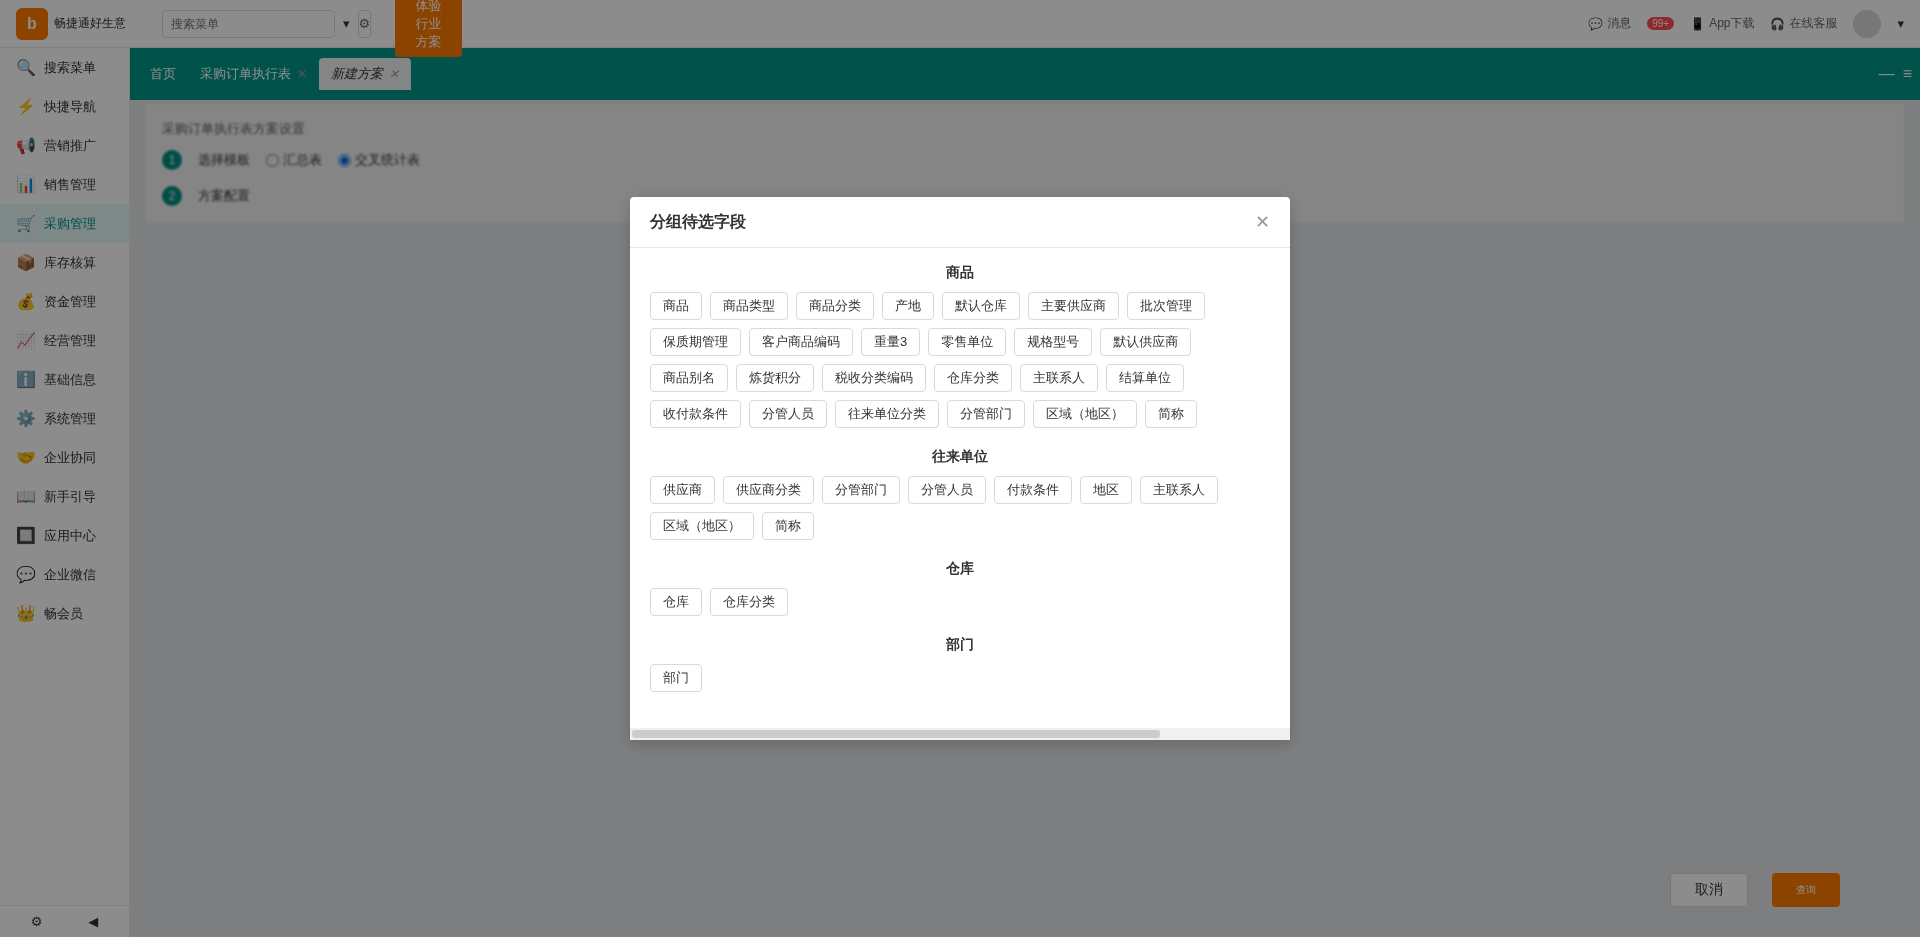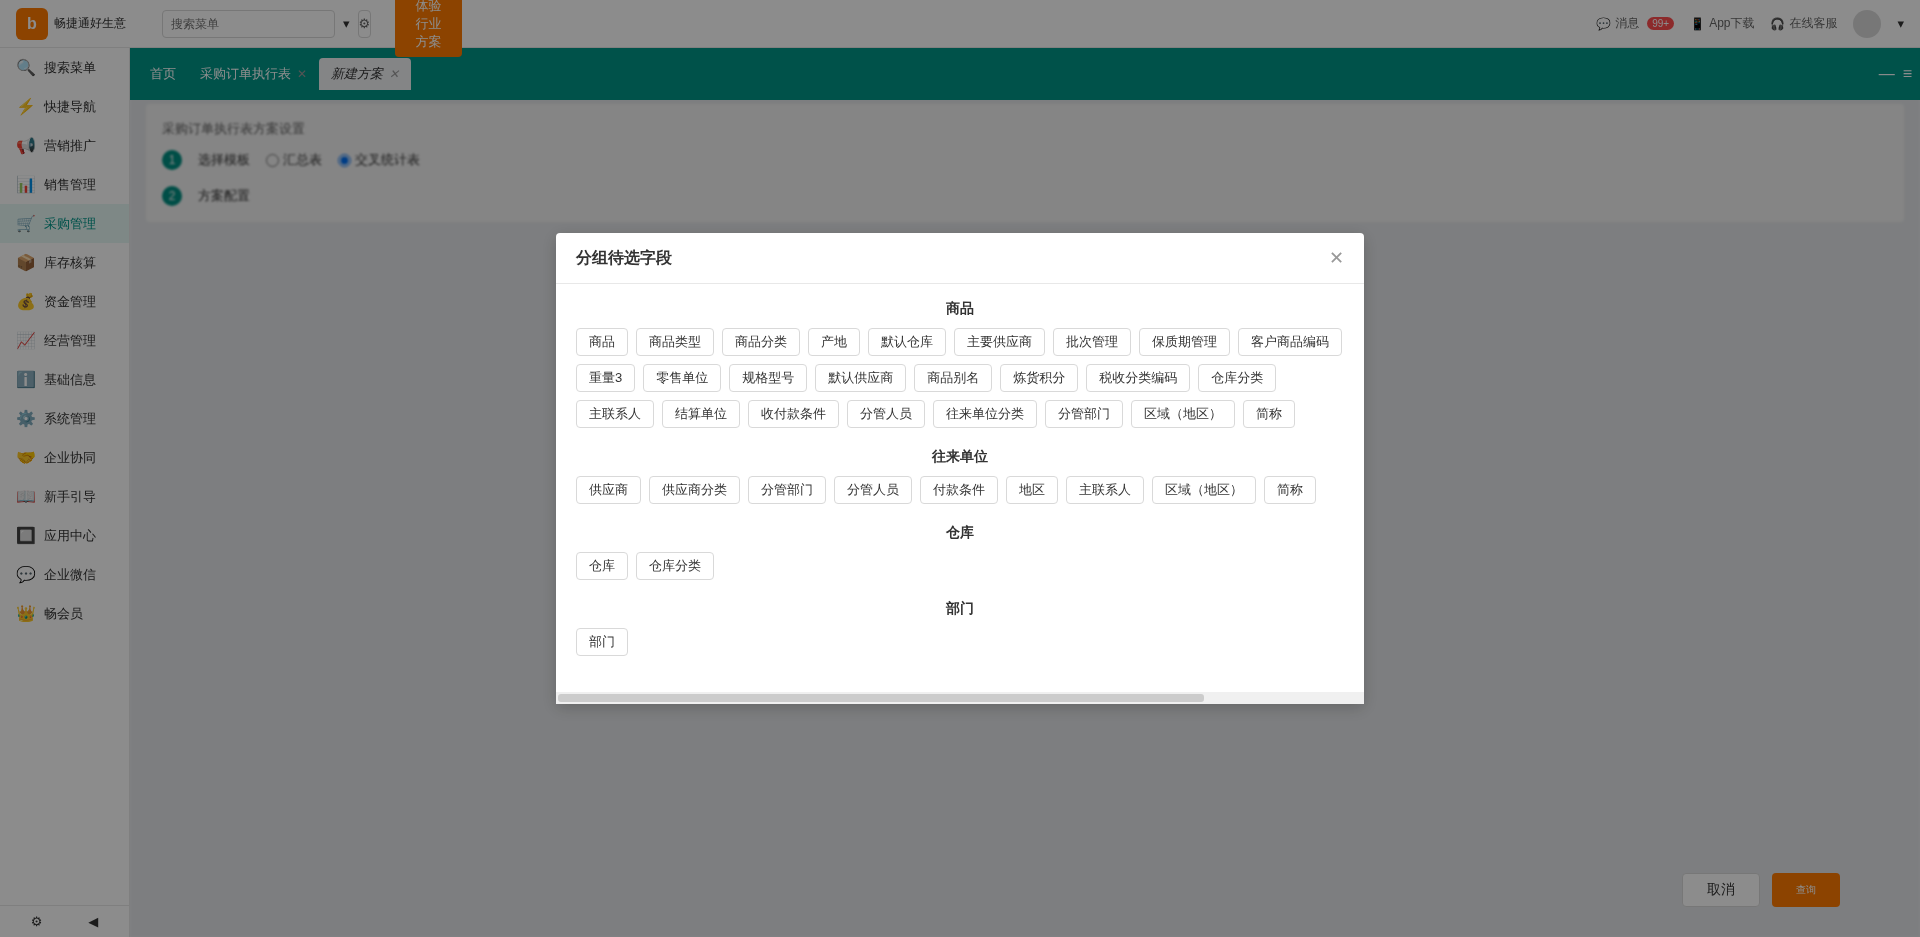--- a/index.html
+++ b/index.html
@@ -49,21 +49,21 @@
       padding: 6px 16px; font-size: 13px; cursor: pointer; margin-left: 16px;
     }
     .header-right {
       margin-left: auto; display: flex; align-items: center; gap: 16px;
     }
     .header-right-item {
       display: flex; align-items: center; gap: 4px; font-size: 12px; color: #666; cursor: pointer;
     }
     .badge {
       background: #ff4d4f; color: #fff; border-radius: 10px;
-      padding: 1px 5px; font-size: 10px; margin-left: 4px;
+      padding: 1px 5px; font-size: 10px; margin-left: 12px;
     }
     .avatar { width: 28px; height: 28px; background: #d9d9d9; border-radius: 50%; }
 
     
     .tab-bar {
       height: 52px;
       background: #009688;
       display: flex;
       align-items: center;
       padding: 0 8px;
@@ -137,21 +137,21 @@
       background: rgba(0,0,0,0.45);
       z-index: 200;
       display: flex;
       align-items: center;
       justify-content: center;
     }
 
     .modal {
       background: #fff;
       border-radius: 4px;
-      width: 808px;
+      width: 660px;
       max-height: 600px;
       display: flex;
       flex-direction: column;
       box-shadow: 0 4px 16px rgba(0,0,0,0.2);
     }
 
     .modal-header {
       display: flex; align-items: center; justify-content: space-between;
       padding: 14px 20px;
       border-bottom: 1px solid #e8e8e8;
@@ -194,21 +194,21 @@
     .modal-body::-webkit-scrollbar { width: 6px; }
     .modal-body::-webkit-scrollbar-track { background: #f0f0f0; }
     .modal-body::-webkit-scrollbar-thumb { background: #ccc; border-radius: 3px; }
 
     
     .modal-footer {
       position: fixed;
       bottom: 30px;
       right: 80px;
       display: flex;
-      gap: 12px;
+      gap: 24px;
     }
     .btn-cancel {
       padding: 7px 24px;
       border: 1px solid #d9d9d9;
       background: #fff;
       border-radius: 4px;
       font-size: 14px;
       cursor: pointer;
       color: #333;
     }

